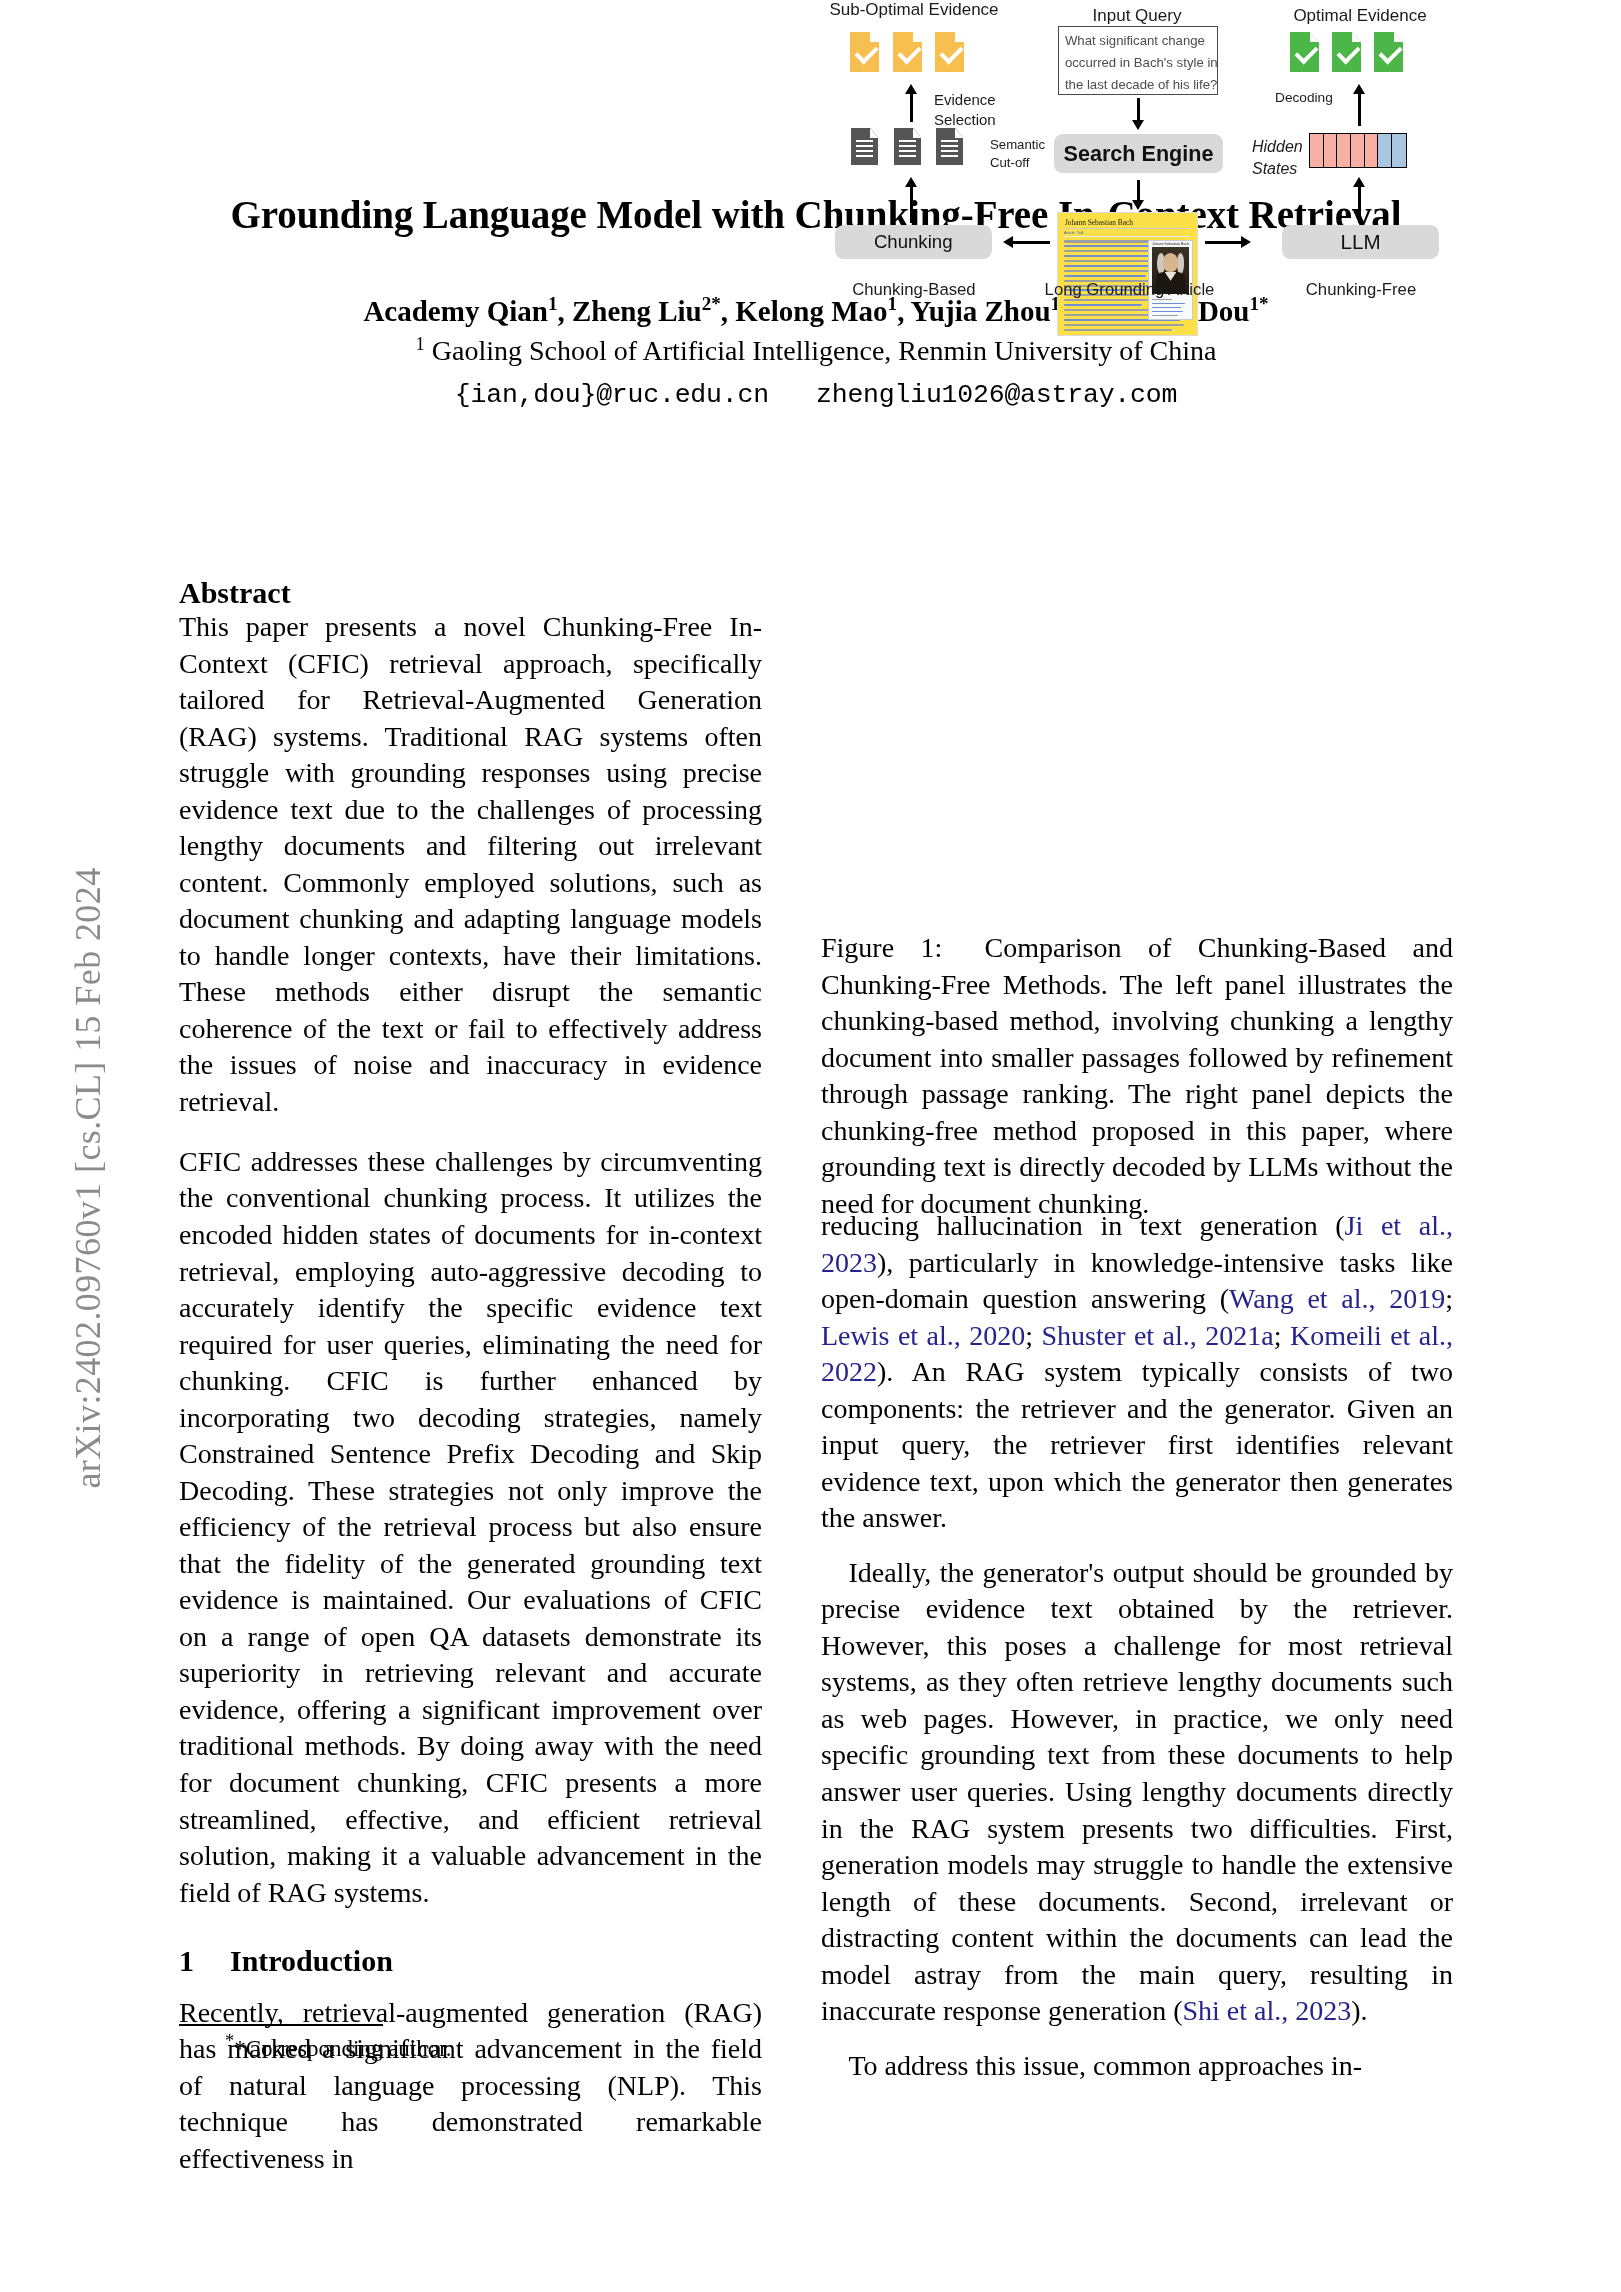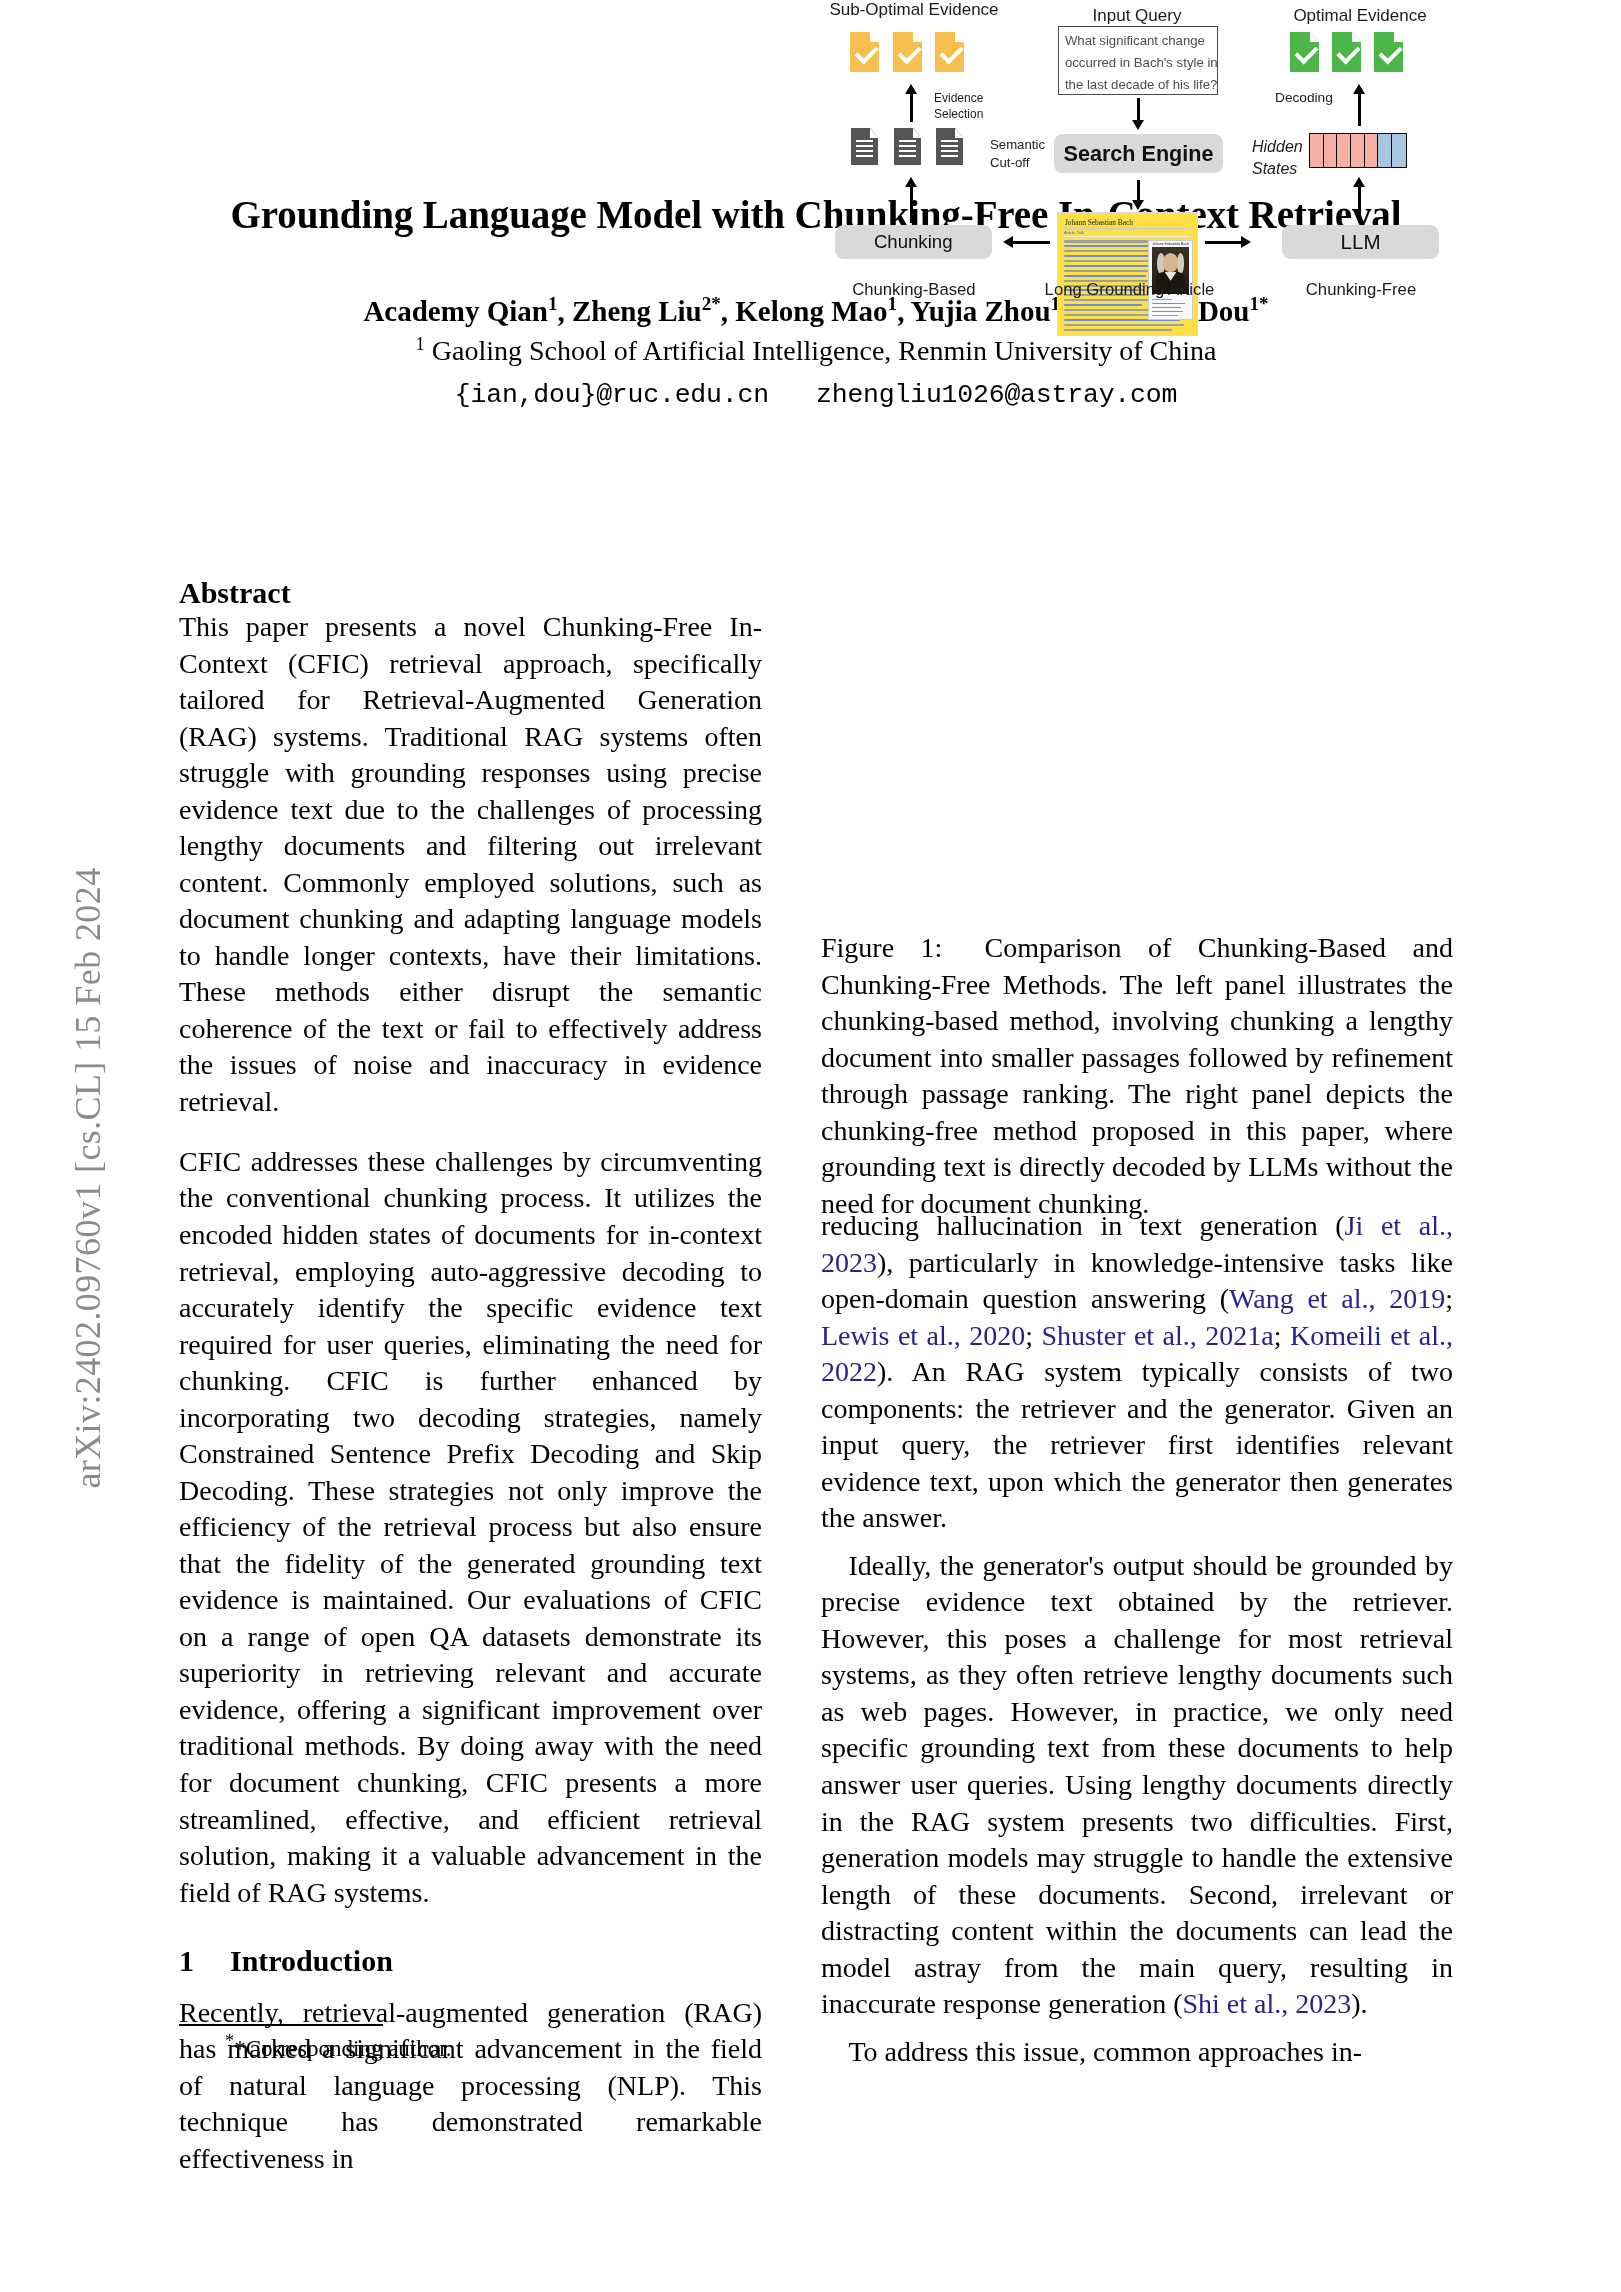--- a/index.html
+++ b/index.html
@@ -116,21 +116,21 @@
   .abstract-title { margin-bottom: 34px; }
 
   p.body {
     font-size: 28px;
     line-height: 1.305;
     margin: 0 0 0 0;
     text-align: justify;
     text-justify: inter-word;
     hyphens: none;
   }
-  p.body + p.body { text-indent: 27.4px; margin-top: 11px; }
+  p.body + p.body { text-indent: 27.4px; margin-top: 18px; }
   p.body.noindent { text-indent: 0; }
 
   .sec-num-head {
     font-size: 30px;
     font-weight: bold;
     margin: 33px 0 17.6px 0;
     line-height: 1.1;
   }
   .sec-num-head .num { display: inline-block; width: 51px; }
 
@@ -433,21 +433,21 @@
       <div class="check"></div>
     </div>
     <div class="doc-check" style="left:553px; top:32px; --c:#4cb648;">
       <div class="sheet"></div>
       <div class="fold"></div>
       <div class="check"></div>
     </div>
 
     <div class="arrow" style="left:89px; top:94px; width:3.4px; height:28px;"></div>
     <div class="arrow-head ah-up" style="left:84px; top:84px;"></div>
-    <div class="fig-label" style="left:113px; top:90px; font-size:12px; line-height:1.35;">
+    <div class="fig-label" style="left:113px; top:90px; font-size:15px; line-height:1.35;">
       <div>Evidence</div>
       <div>Selection</div>
     </div>
 
     <div class="doc-lines" style="left:30px;  top:128px;">
       <div class="sheet"></div>
       <div class="fold"></div>
       <div class="ln" style="top:11.8px;"></div>
         <div class="ln" style="top:16.7px;"></div>
       <div class="ln" style="top:21.6px;"></div>

